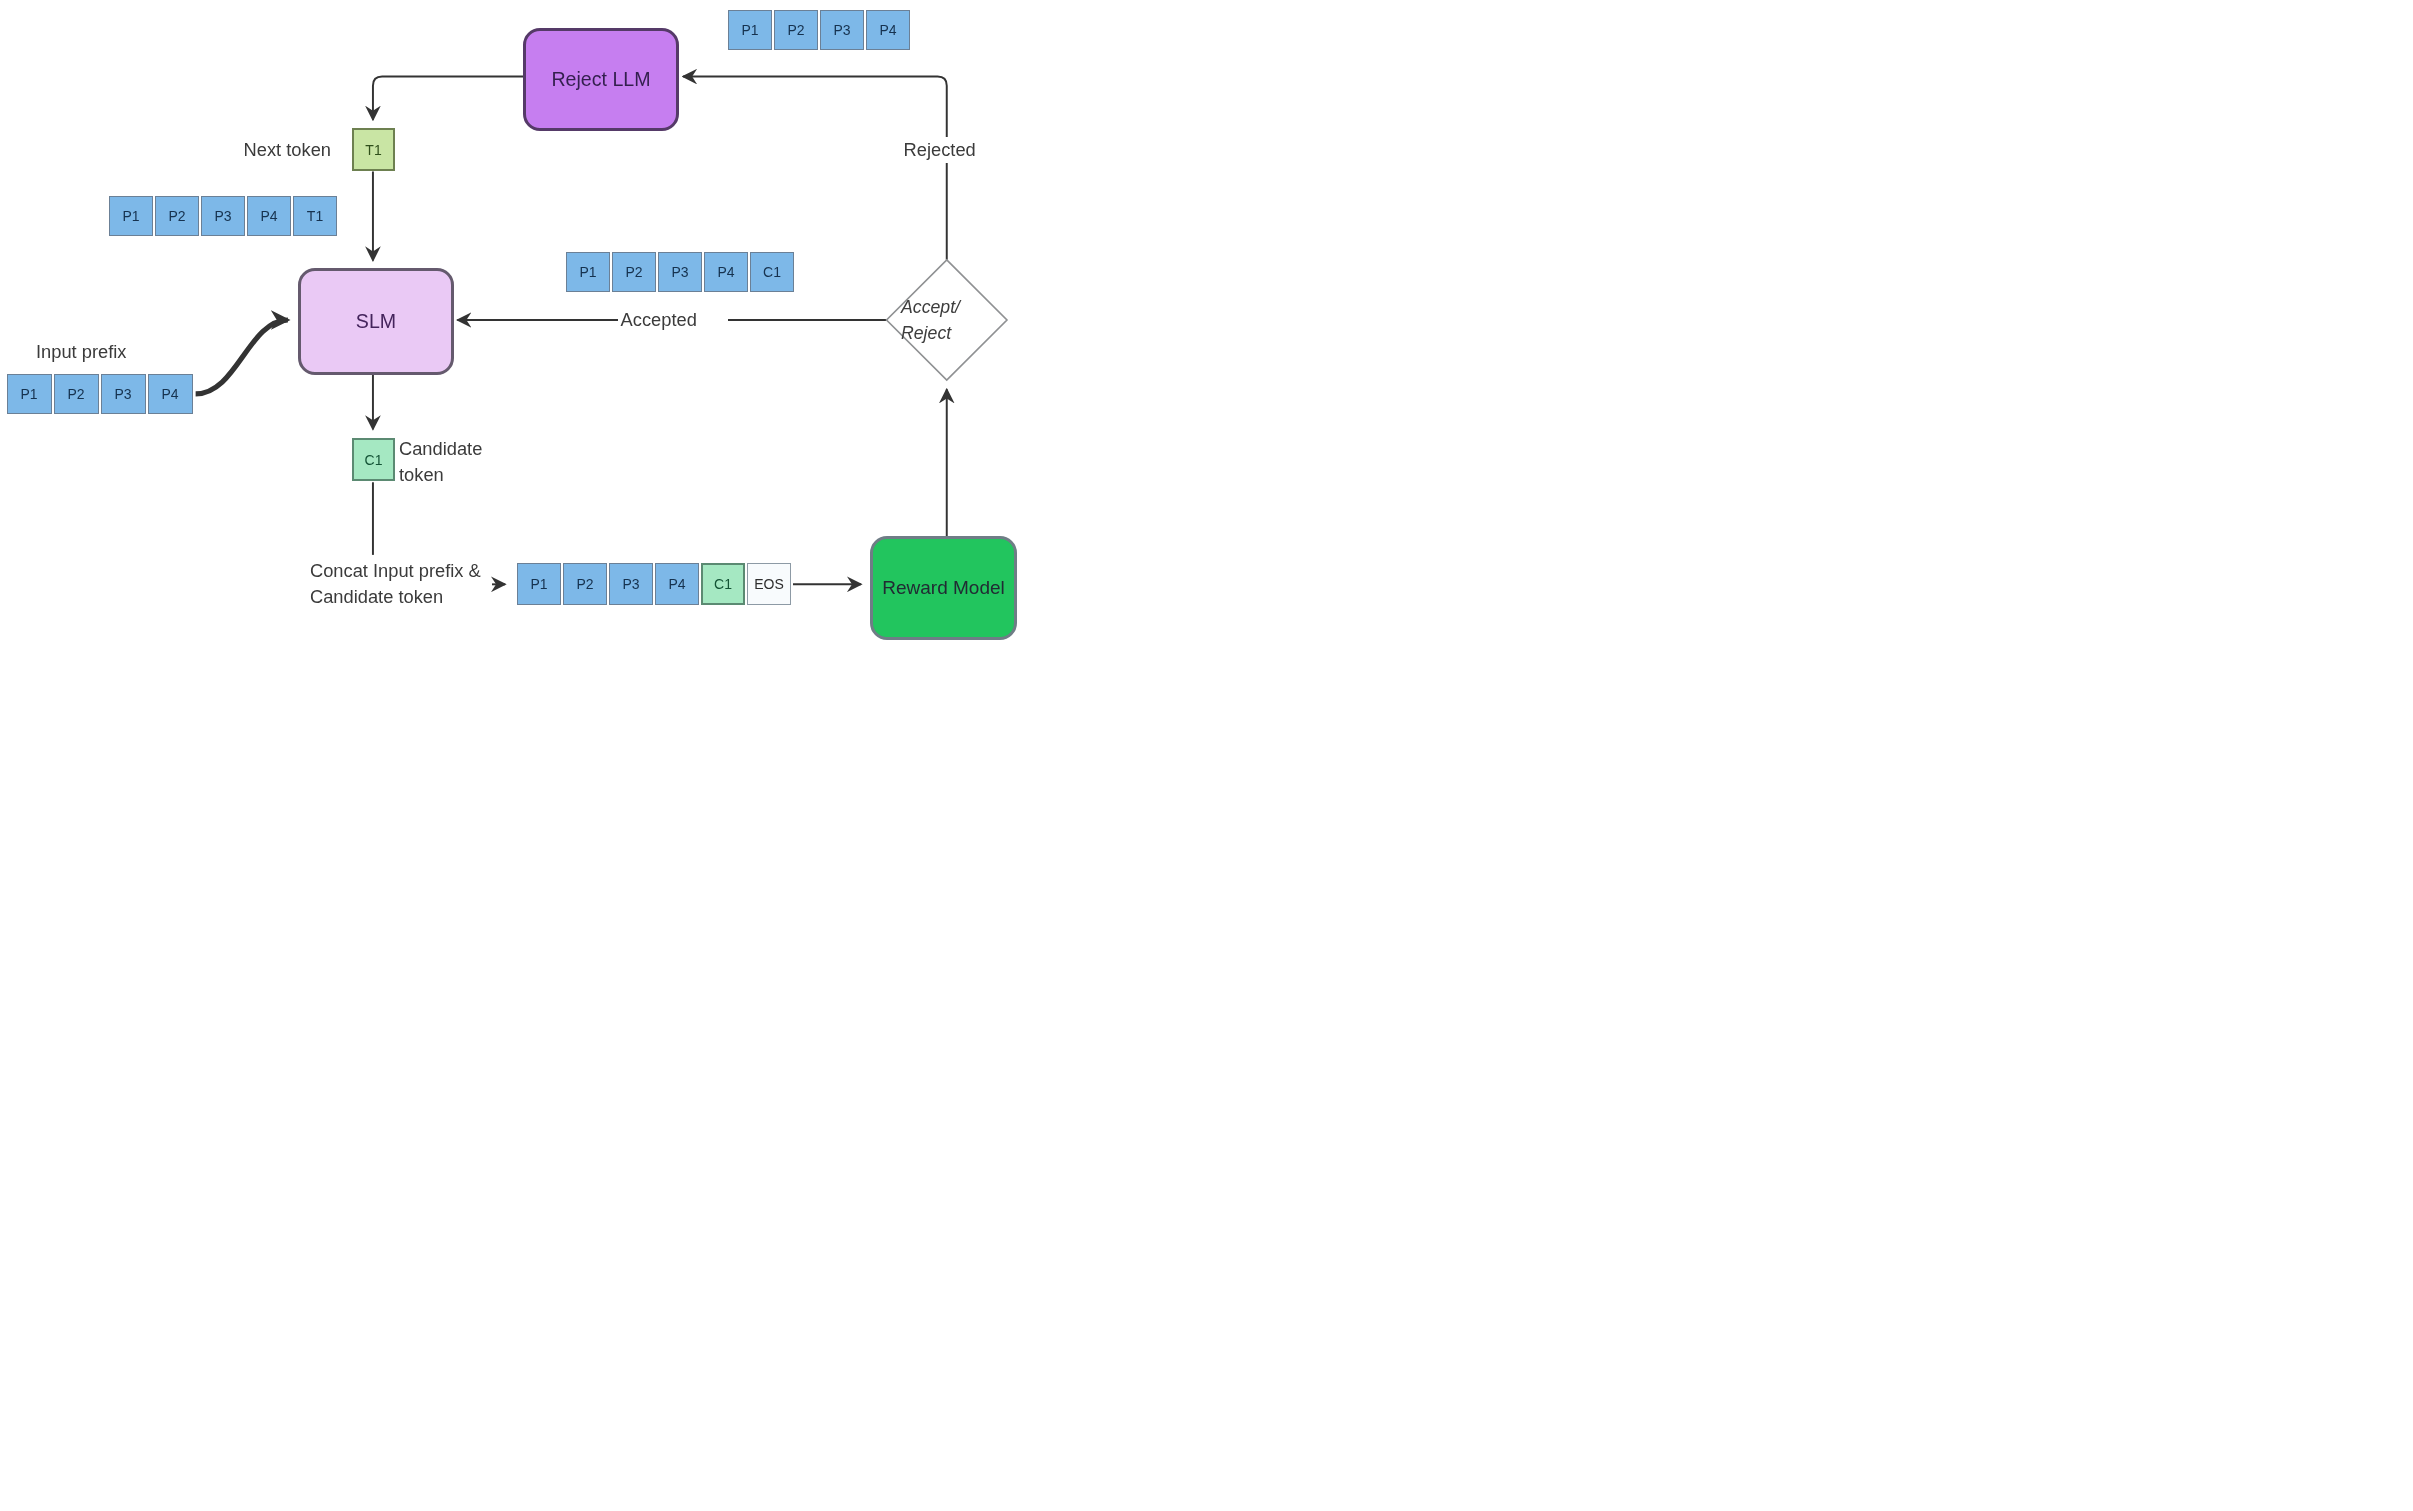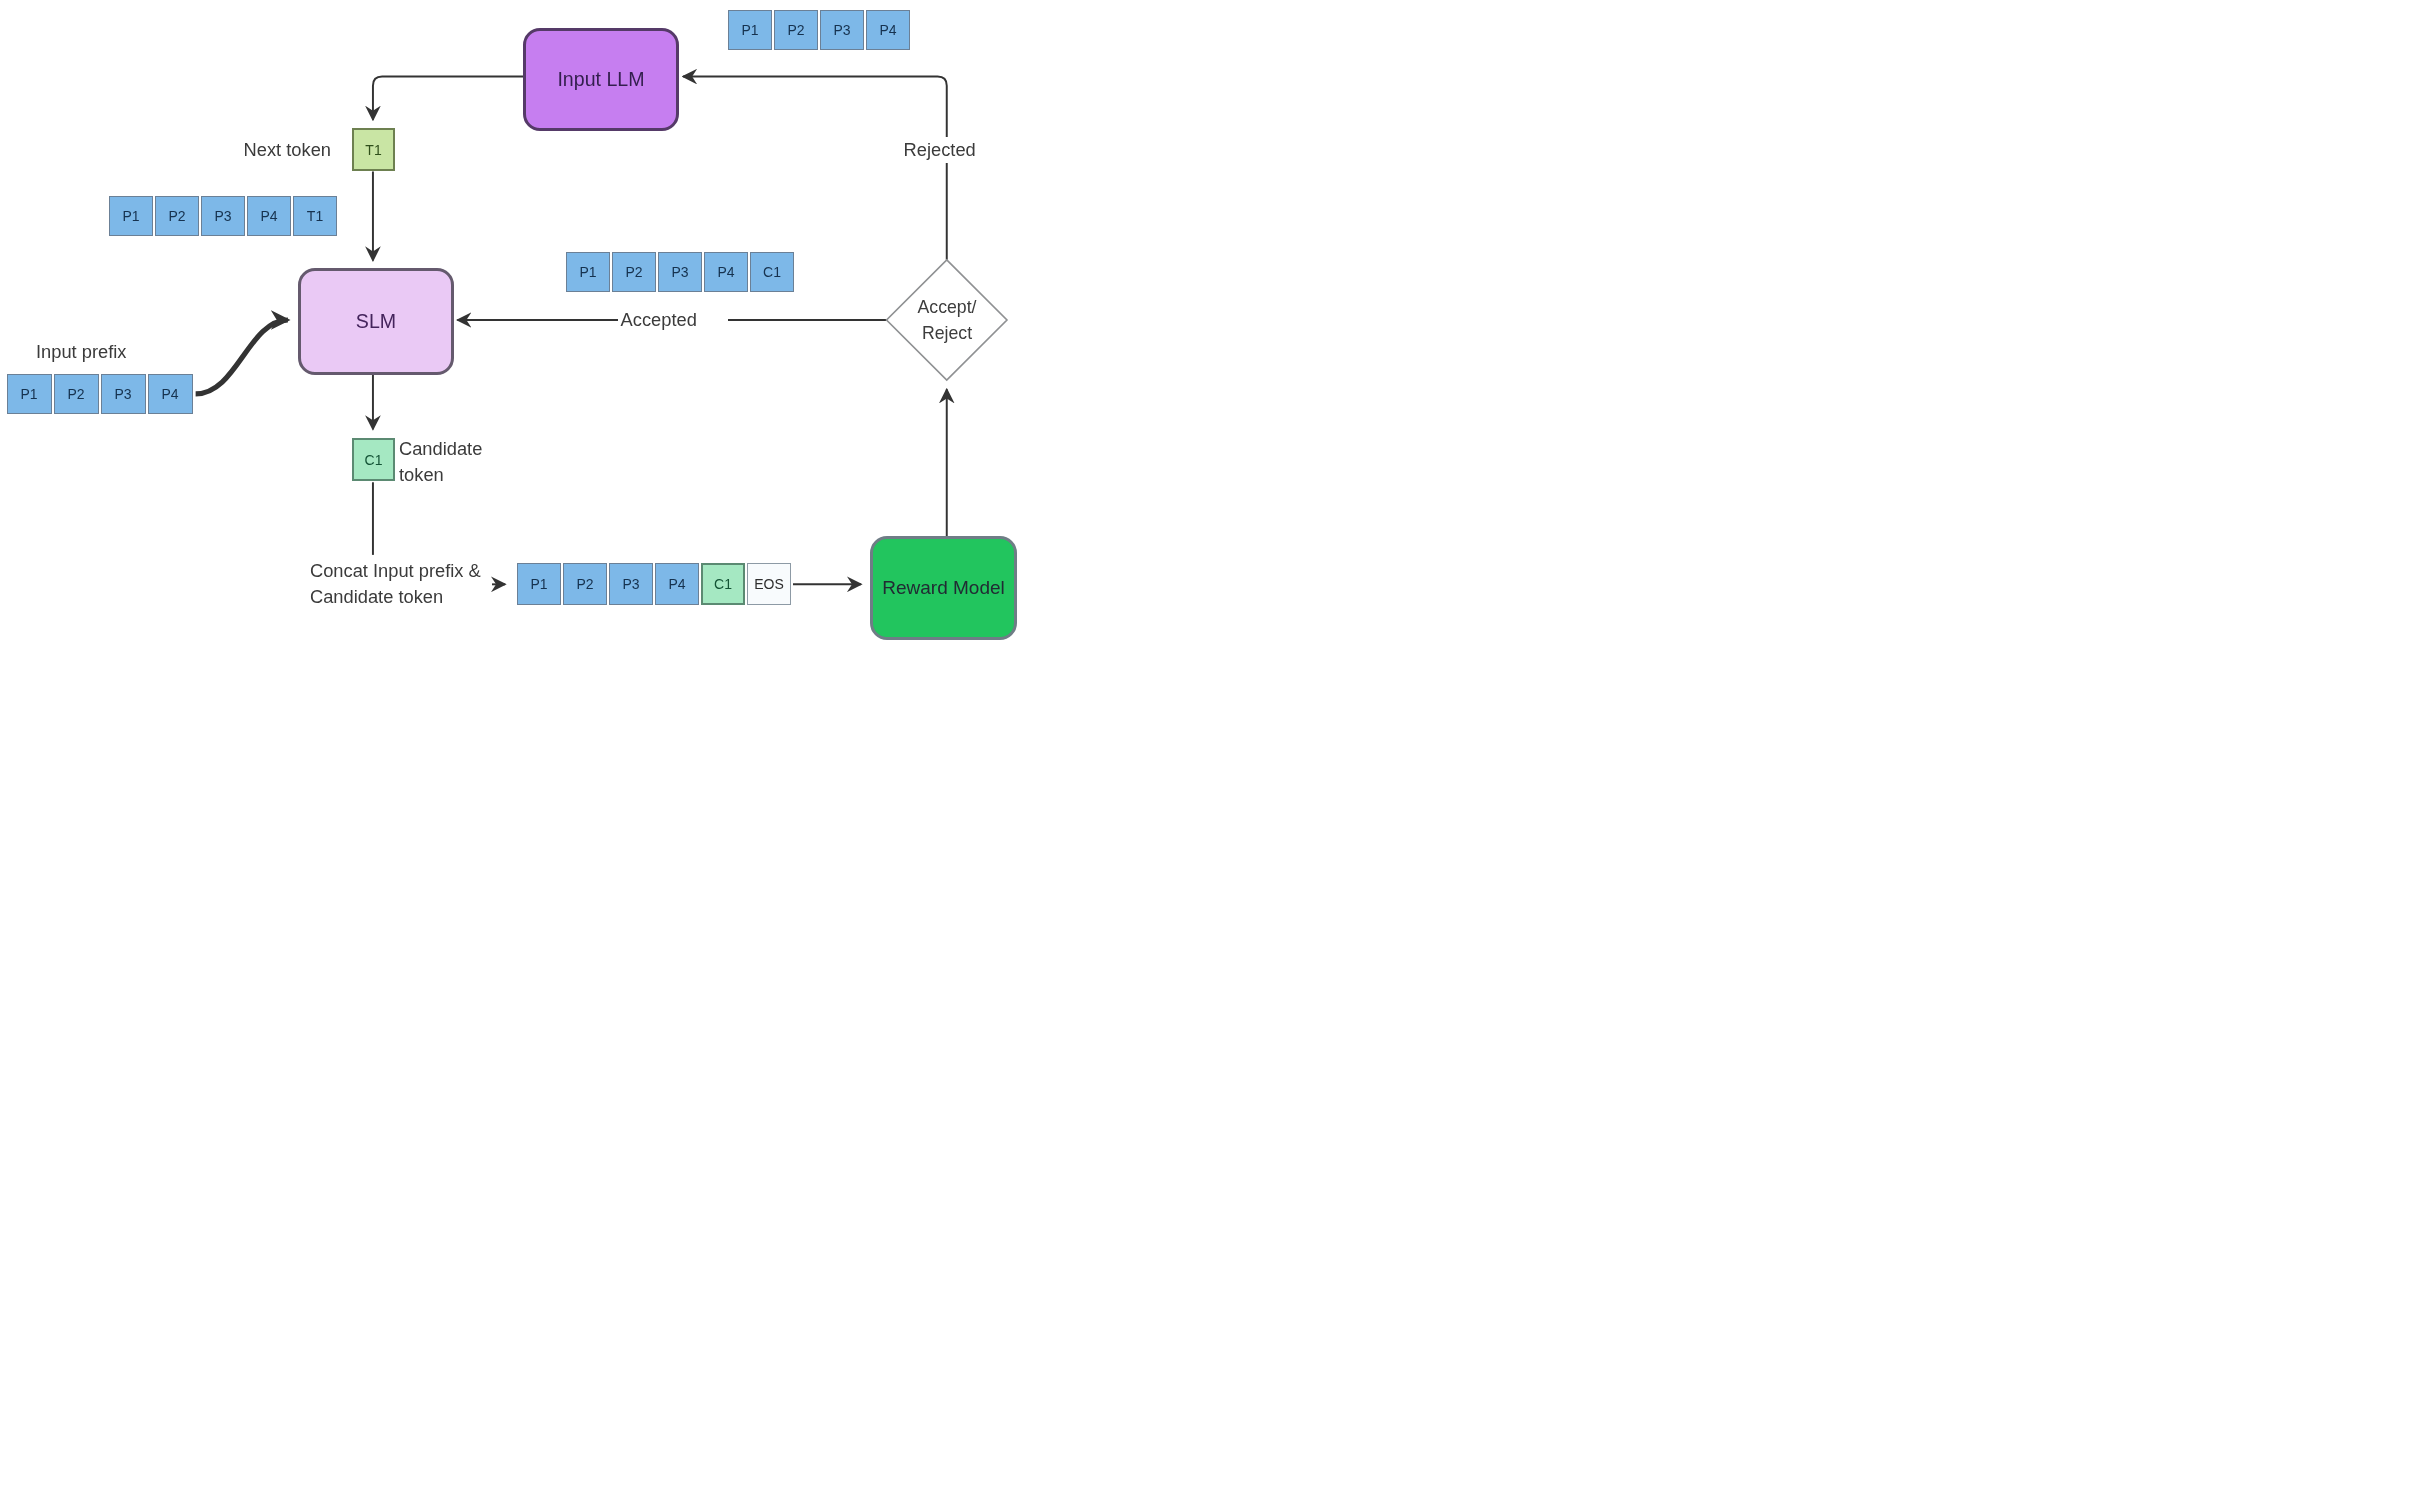--- a/index.html
+++ b/index.html
@@ -35,21 +35,21 @@
   .tok-mint{background:#a5e8c2;border:2px solid #5b8a72;color:#135335;}
   .tok-eos{background:#f8fbfd;border:1.3px solid #8d9aa5;color:#2e2e2e;}
   .single{position:absolute;z-index:2;width:43px;height:43px;margin:0;}
   .lbl{
     position:absolute;z-index:3;color:#3b3b3b;font-size:18.3px;
     line-height:26px;
   }
   .lbl-online{background:#ffffff;padding:0 2.6px;}
   .diamond-text{
     position:absolute;z-index:2;left:901px;top:294px;width:92px;
-    text-align:center;font-size:17.7px;line-height:26px;color:#3d3d3d;
+    text-align:left;font-size:17.7px;line-height:26px;color:#3d3d3d;font-style:italic;
   }
 </style>
 </head>
 <body>
 
 <div id="canvas">
 
   <svg id="wires" width="1022" height="640" viewBox="0 0 1562 978">
     <defs>
       <marker id="ah" markerUnits="strokeWidth" markerWidth="8" markerHeight="8" refX="7.2" refY="4" orient="auto">
@@ -68,21 +68,21 @@
     <path d="M 570 737 V 848" fill="none" stroke="#333333" stroke-width="3"></path>
     <path d="M 752 893 H 772" fill="none" stroke="#333333" stroke-width="3" marker-end="url(#ah)"></path>
     <path d="M 1212 893 H 1316" fill="none" stroke="#333333" stroke-width="3" marker-end="url(#ah)"></path>
     <path d="M 1447 820 V 595" fill="none" stroke="#333333" stroke-width="3" marker-end="url(#ah)"></path>
     <path d="M 299 602 C 362 602 380 489 440 489" fill="none" stroke="#333333" stroke-width="8" marker-end="url(#ahBig)"></path>
 
     <polygon points="1447,397 1539,489 1447,581 1355,489" fill="#ffffff" stroke="#8f9193" stroke-width="2.5"></polygon>
   </svg>
 
   <div class="node node-cloud">
-    <span>Input LLM</span>
+    <span>Reject LLM</span>
   </div>
   <div class="node node-slm">
     <span>SLM</span>
   </div>
   <div class="node node-reward">
     <span>Reward Model</span>
   </div>
 
   <div class="diamond-text">
     <div>Accept/</div>

